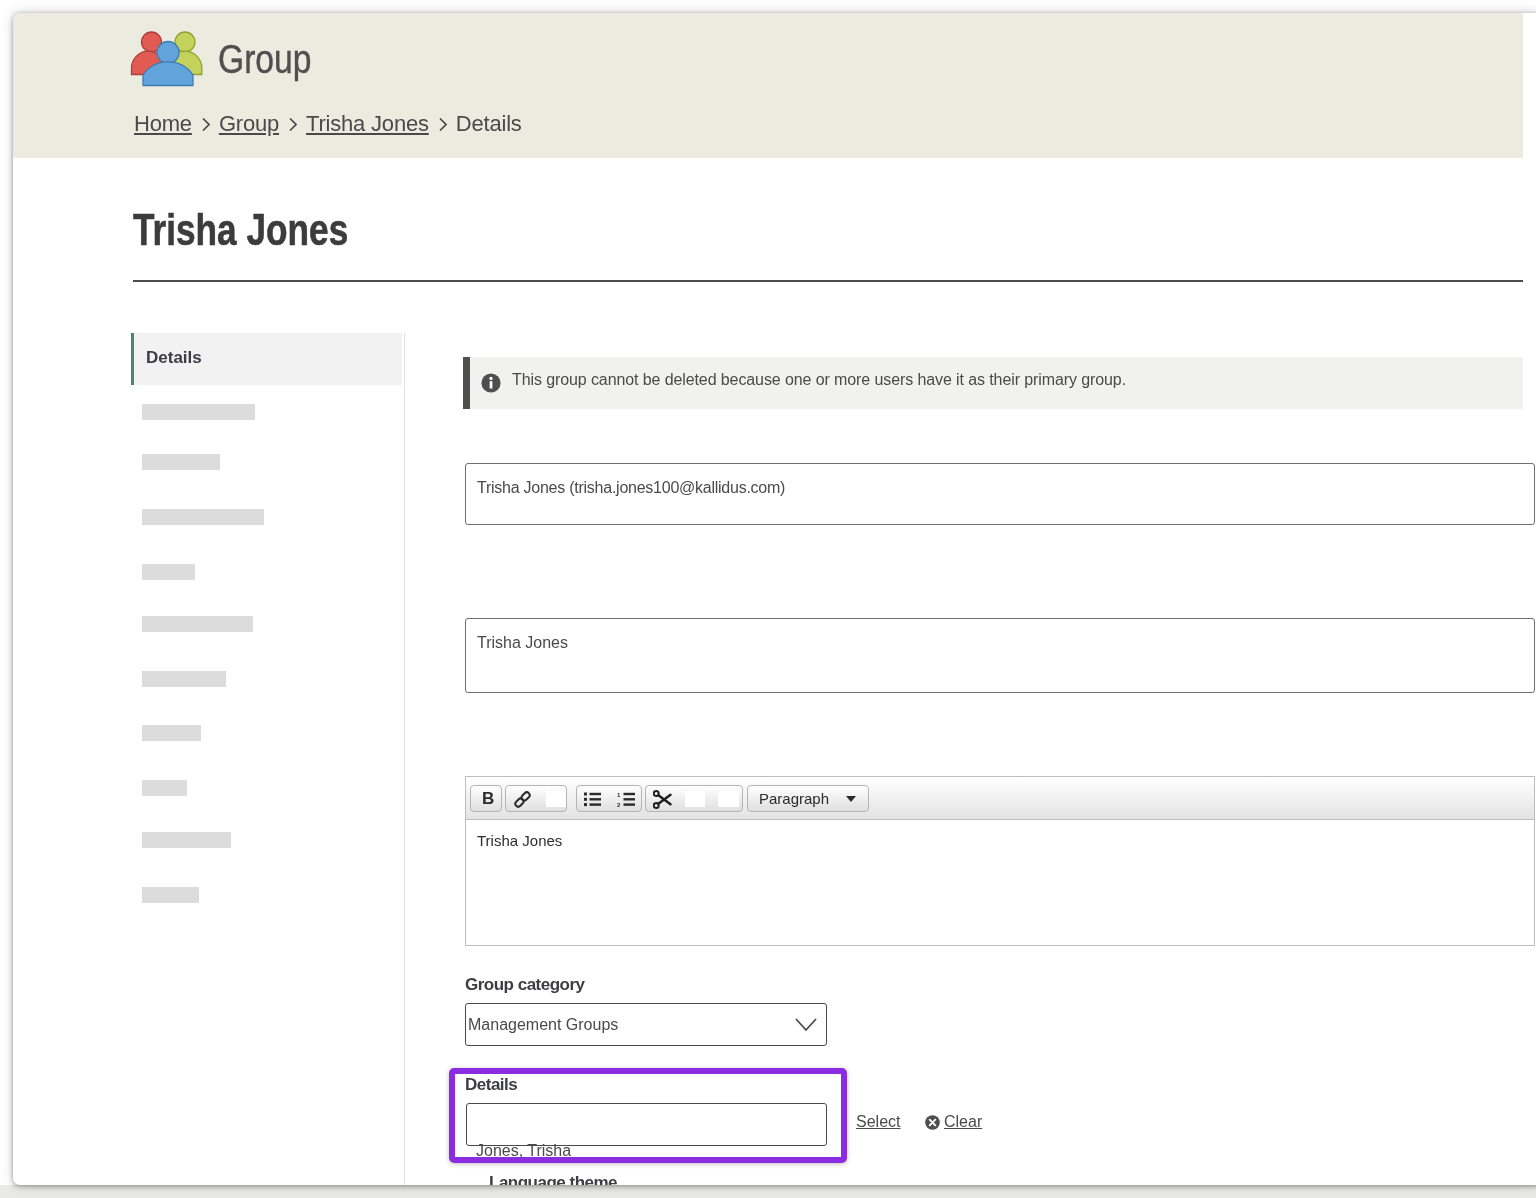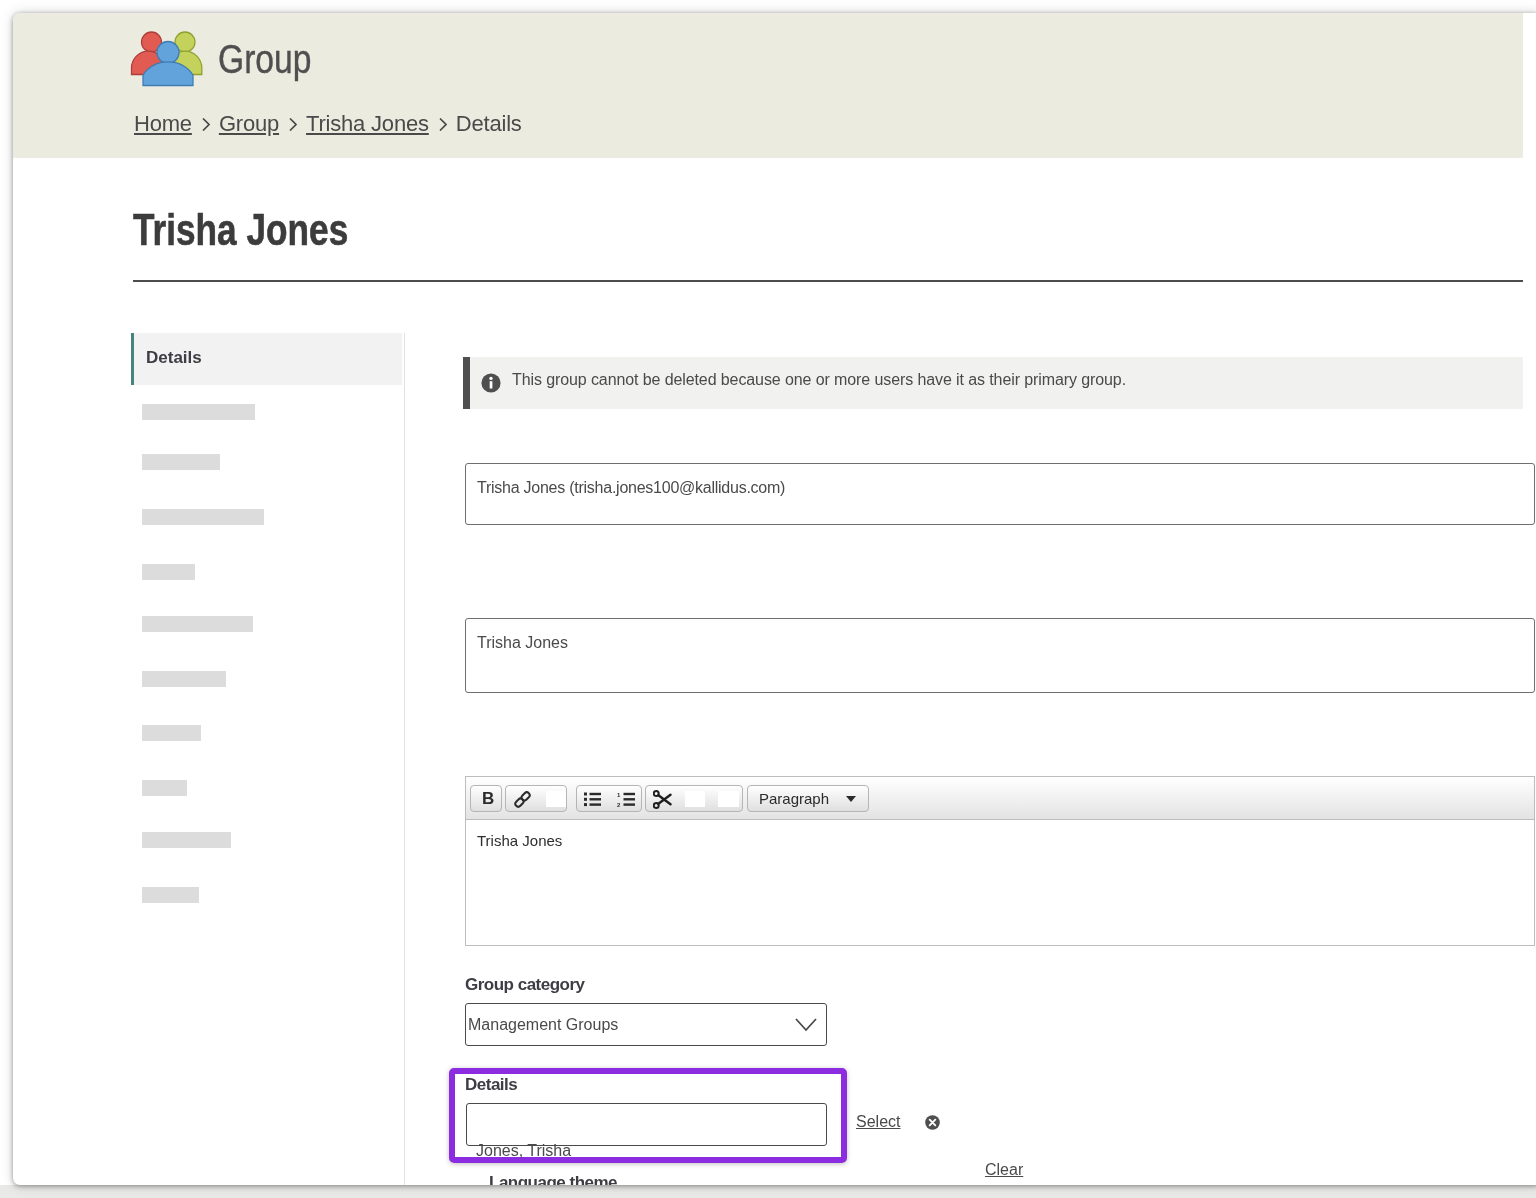--- a/index.html
+++ b/index.html
@@ -166,15 +166,15 @@
   <div id="purple"></div>
   <div class="blabel" style="top:1062px;">Details</div>
   <div id="mgr">
       <span>Jones, Trisha</span>
     </div>
   <span class="link abs" style="left:843px;top:1100px;">Select</span>
   <svg class="abs" style="left:912px;top:1102px" width="15" height="15" viewBox="0 0 15 15">
       <circle cx="7.5" cy="7.5" r="7.3" fill="#4f4f4f"></circle>
       <path d="M4.7,4.7 L10.3,10.3 M10.3,4.7 L4.7,10.3" stroke="#fff" stroke-width="1.9" stroke-linecap="round"></path>
     </svg>
-  <span class="link abs" style="left:972px;top:1100px;margin-top:48px;">Clear</span>
+  <span class="link abs" style="left:931px;top:1100px;">Clear</span>
   <div class="blabel" style="top:1160px;margin-left:24px;">Language theme</div>
 </div>
 
 </body></html>

